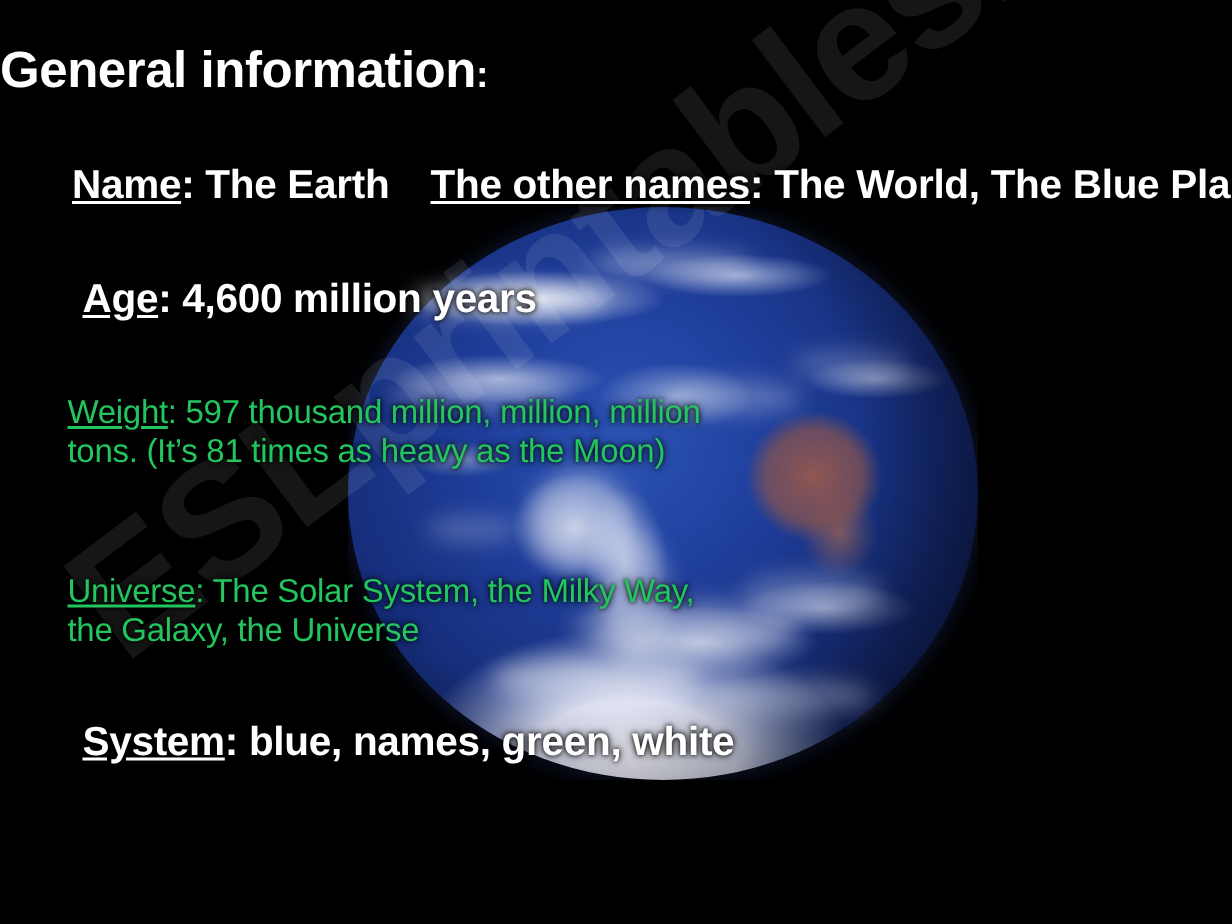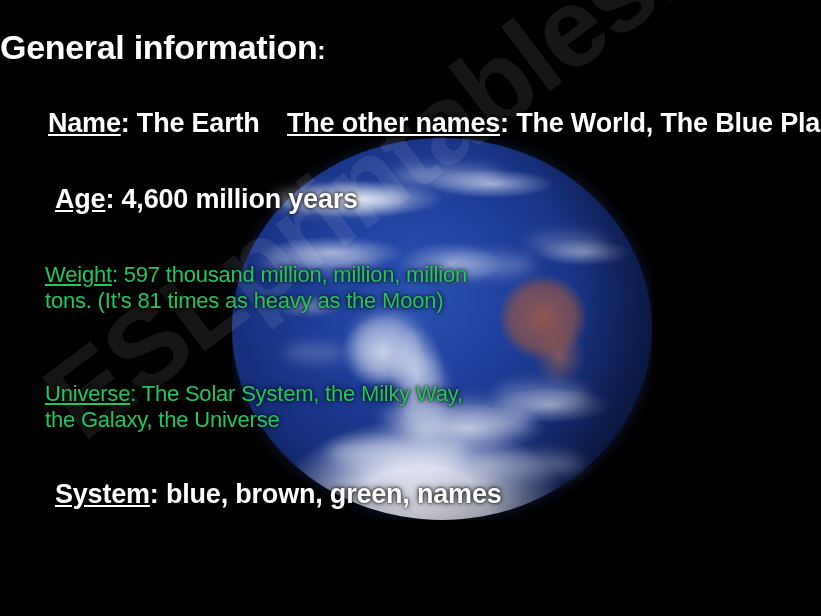--- a/index.html
+++ b/index.html
@@ -153,15 +153,15 @@
   <div class="line" id="row-name"><span class="lab">Name</span><span>: </span><span>The Earth</span></div>
 
   <div class="line" id="row-other"><span class="lab">The other names</span><span>: </span><span>The World, The Blue Planet</span></div>
 
   <div class="line" id="row-age"><span class="lab">Age</span><span>: </span><span>4,600 million years</span></div>
 
   <div class="block" id="row-weight"><span class="lab">Weight</span><span>: </span><span>597 thousand million, million, million tons. (It’s 81 times as heavy as the Moon)</span></div>
 
   <div class="block" id="row-addr"><span class="lab">Universe</span><span>: </span><span>The Solar System, the Milky Way, the Galaxy, the Universe</span></div>
 
-  <div class="line" id="row-colors"><span class="lab">System</span><span>: </span><span>blue, brown, green, names</span></div>
+  <div class="line" id="row-colors"><span class="lab">System</span><span>: </span><span>blue, names, green, white</span></div>
 
 </div>
 
 </body></html>

